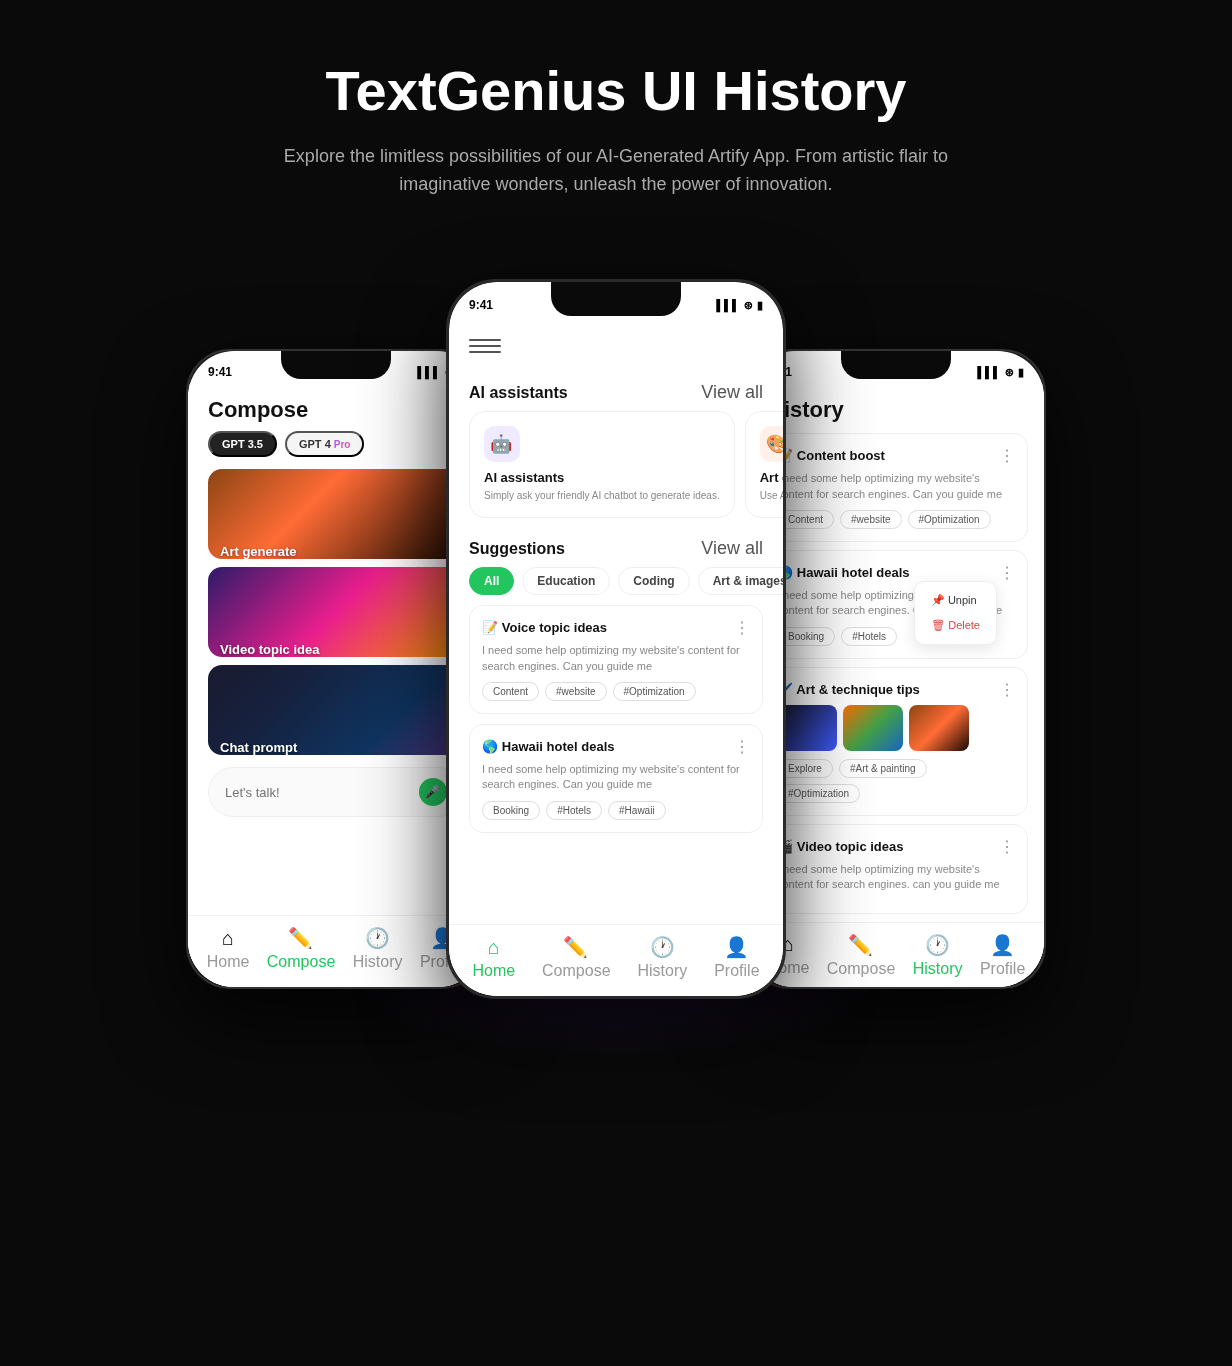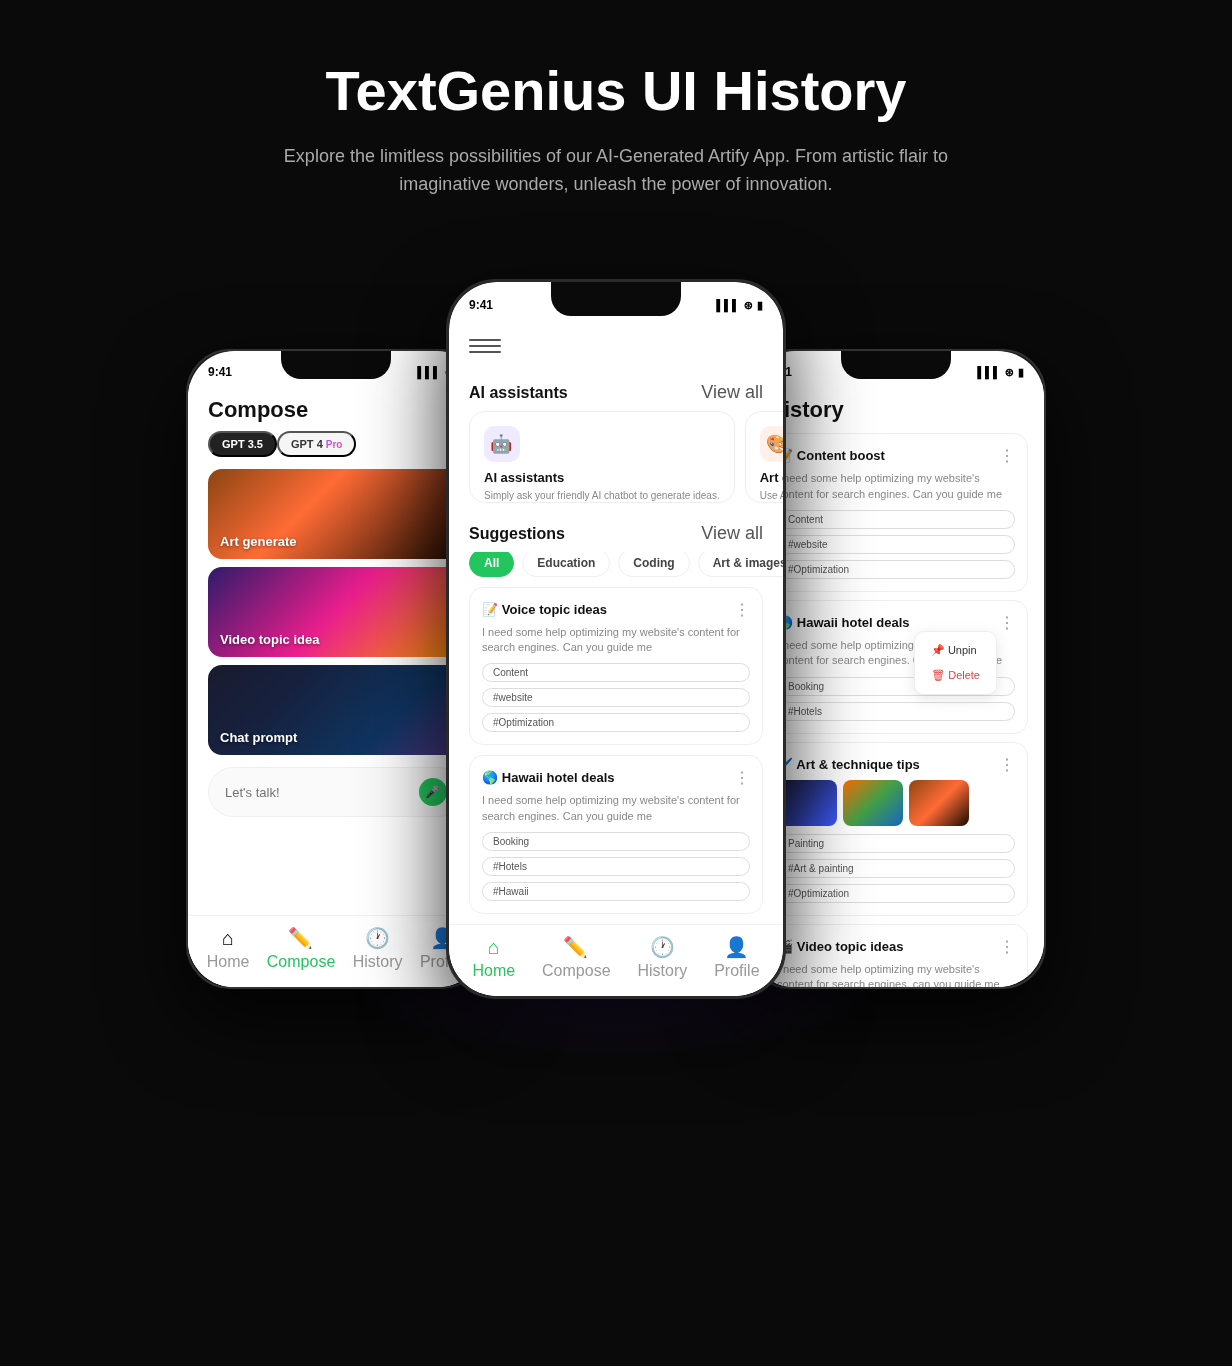--- a/index.html
+++ b/index.html
@@ -197,21 +197,21 @@
       border: 1px solid #eee;
       border-radius: 14px;
       padding: 12px;
     }
     .card-header {
       display: flex; justify-content: space-between; align-items: center;
       margin-bottom: 6px;
     }
     .card-title { font-size: 13px; font-weight: 700; color: #111; }
     .card-desc { font-size: 11px; color: #888; margin-bottom: 8px; line-height: 1.4; }
-    .card-tags { display: flex; gap: 6px; flex-wrap: wrap; flex-direction: column; }
+    .card-tags { display: flex; gap: 6px; flex-wrap: wrap; }
     .tag {
       padding: 3px 10px;
       border: 1px solid #ddd;
       border-radius: 20px;
       font-size: 10px;
       color: #555;
     }
     .dots-menu { font-size: 16px; color: #999; cursor: pointer; }
     
     .bottom-nav {
@@ -234,42 +234,42 @@
     .compose-screen {
       flex: 1; display: flex; flex-direction: column;
       background: #fff;
     }
     .compose-header {
       display: flex; justify-content: space-between; align-items: center;
       padding: 14px 20px 8px;
     }
     .compose-title { font-size: 22px; font-weight: 800; color: #111; }
     .gpt-tabs {
-      display: flex; padding: 0 20px 12px;
+      display: flex; gap: 8px; padding: 0 20px 12px;
     }
     .gpt-btn {
       padding: 5px 12px; border-radius: 20px;
       font-size: 11px; font-weight: 600;
       cursor: pointer;
     }
     .gpt-btn.dark { background: #222; color: #fff; }
     .gpt-btn.light { background: #f5f5f5; color: #333; }
     .gpt-btn .pro {
       background: linear-gradient(135deg, #a855f7, #ec4899);
       -webkit-background-clip: text;
       -webkit-text-fill-color: transparent;
       font-size: 10px;
     }
     .image-cards { display: flex; flex-direction: column; gap: 8px; padding: 0 20px; }
     .img-card {
       height: 90px; border-radius: 14px; overflow: hidden;
       position: relative; background: #555;
     }
     .img-card-label {
-      position: absolute; bottom: 10px; left: 12px;
+      position: absolute; bottom: 0; left: 12px;
       color: #fff; font-size: 13px; font-weight: 700;
       text-shadow: 0 1px 3px rgba(0,0,0,0.5);
     }
     .img-art { background: linear-gradient(135deg, #8b4513 0%, #ff6b35 40%, #1a0a00 100%); }
     .img-video { background: linear-gradient(135deg, #2d1b69 0%, #e91e8c 50%, #ff9a00 100%); }
     .img-chat { background: linear-gradient(135deg, #1a1a2e 0%, #16213e 30%, #0f3460 70%, #533483 100%); }
     .img-card-inner { width: 100%; height: 100%; }
 
     .talk-input {
       margin: 12px 20px 8px;
@@ -571,21 +571,21 @@
           <div class="card-header">
             <span class="card-title">🖌️ Art &amp; technique tips</span>
             <span class="dots-menu">⋮</span>
           </div>
           <div class="history-imgs">
             <div class="history-img mech"></div>
             <div class="history-img flag"></div>
             <div class="history-img tree"></div>
           </div>
           <div class="card-tags">
-            <span class="tag">Painting</span>
+            <span class="tag">Explore</span>
             <span class="tag">#Art &amp; painting</span>
             <span class="tag">#Optimization</span>
           </div>
         </div>
 
         <div class="history-card">
           <div class="card-header">
             <span class="card-title">🎬 Video topic ideas</span>
             <span class="dots-menu">⋮</span>
           </div>

